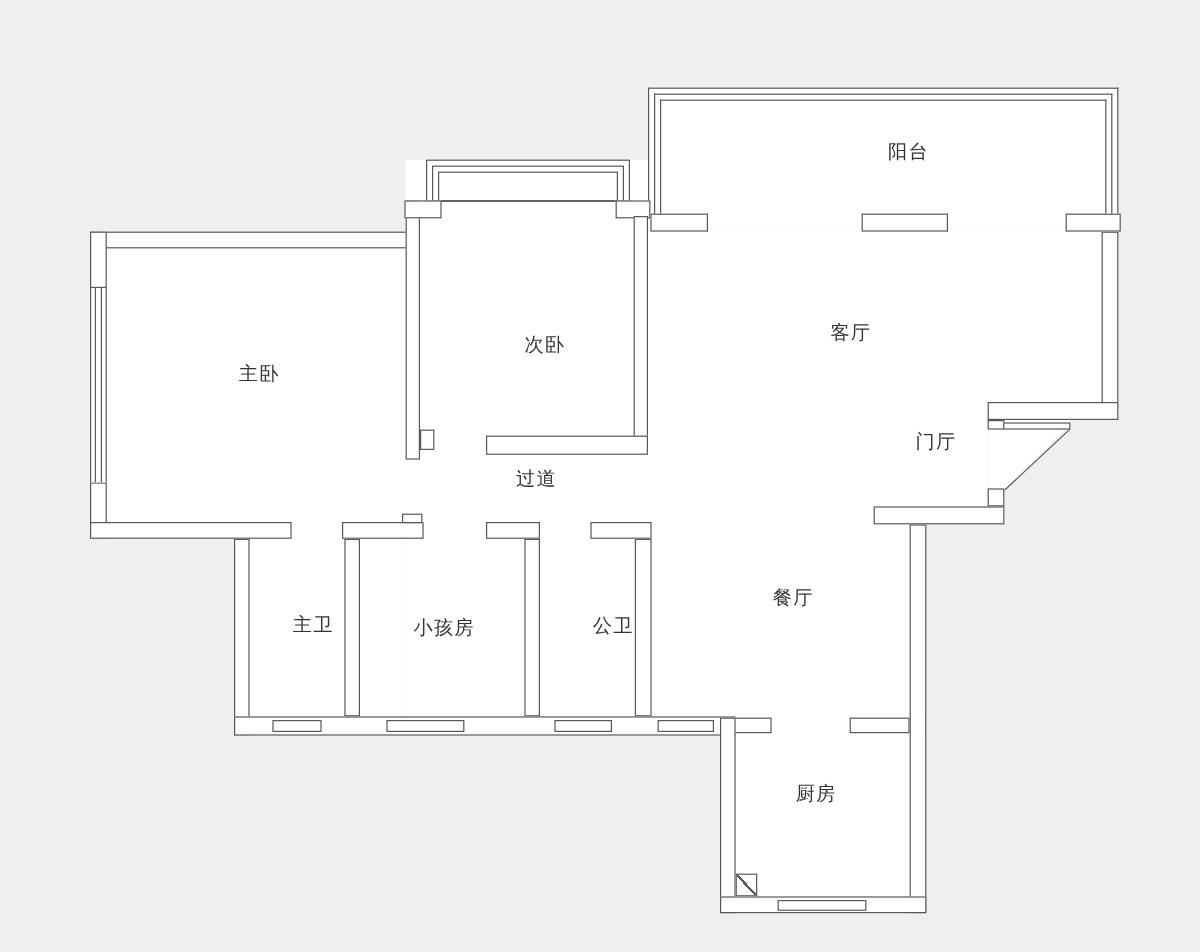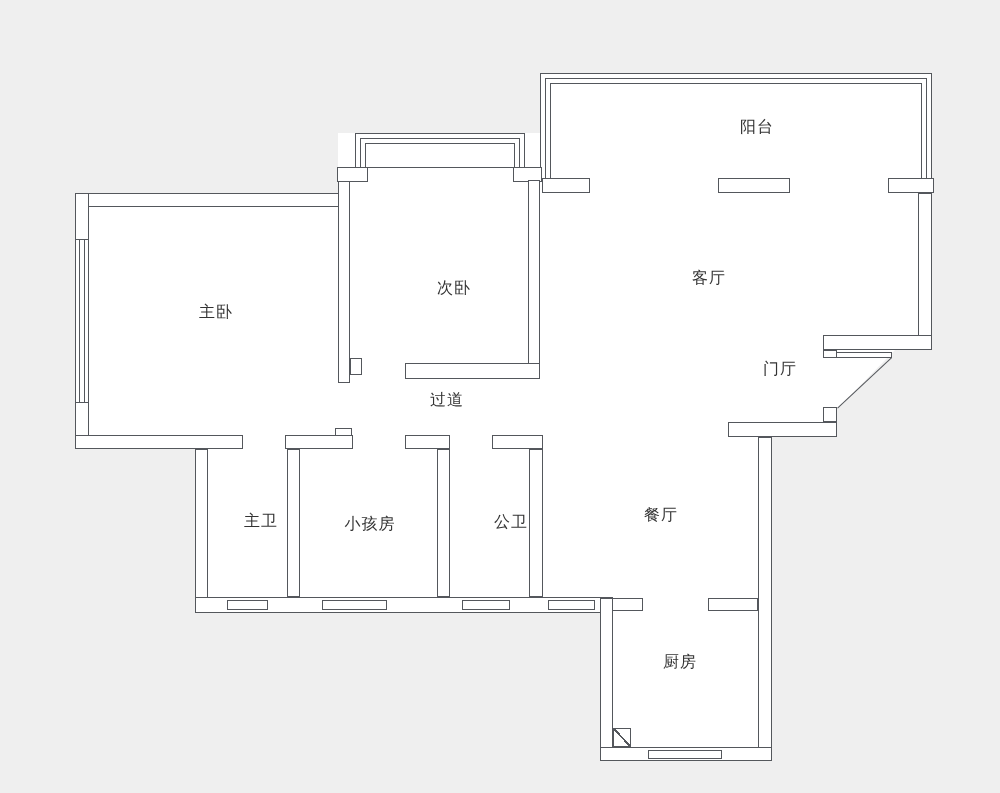--- a/index.html
+++ b/index.html
@@ -172,16 +172,16 @@
 
   <div class="lbl" style="left:757px; top:127px;">阳台</div>
   <div class="lbl" style="left:709px; top:278px;">客厅</div>
   <div class="lbl" style="left:216px; top:312px;">主卧</div>
   <div class="lbl" style="left:454px; top:288px;">次卧</div>
   <div class="lbl" style="left:447px; top:400px;">过道</div>
   <div class="lbl" style="left:780px; top:369px;">门厅</div>
   <div class="lbl" style="left:261px; top:521px;">主卫</div>
   <div class="lbl" style="left:370px; top:524px;">小孩房</div>
   <div class="lbl" style="left:511px; top:522px;">公卫</div>
-  <div class="lbl" style="left:661px; top:515px;">餐厅</div>
+  <div class="lbl" style="left:661px; top:499px;">餐厅</div>
   <div class="lbl" style="left:680px; top:662px;">厨房</div>
 
 </div>
 
 </body></html>

